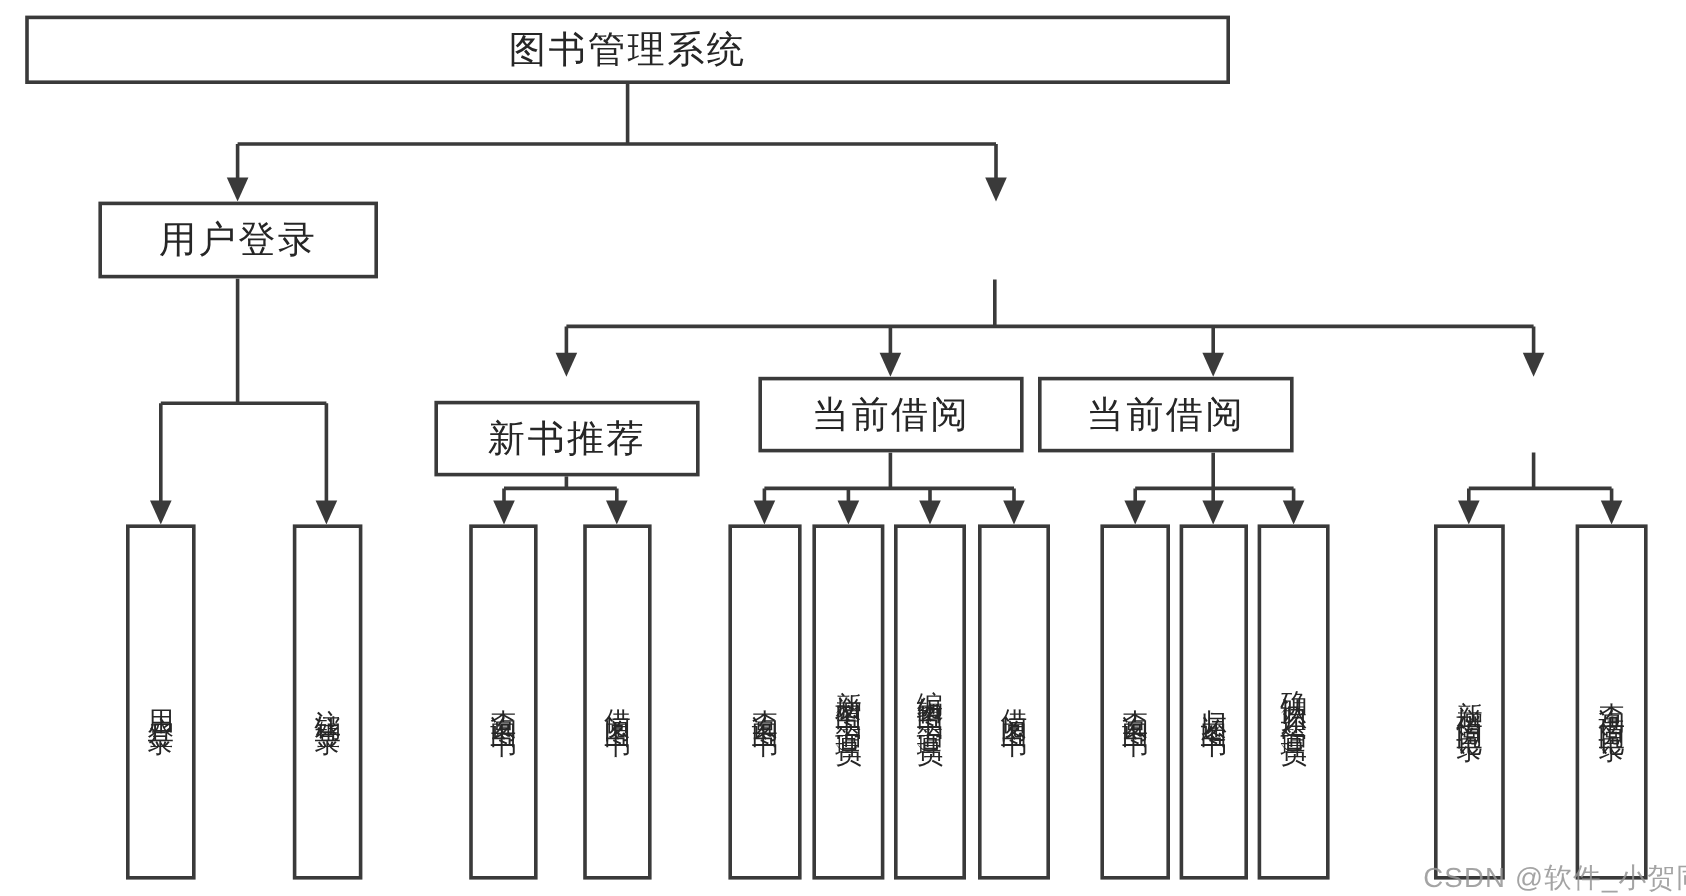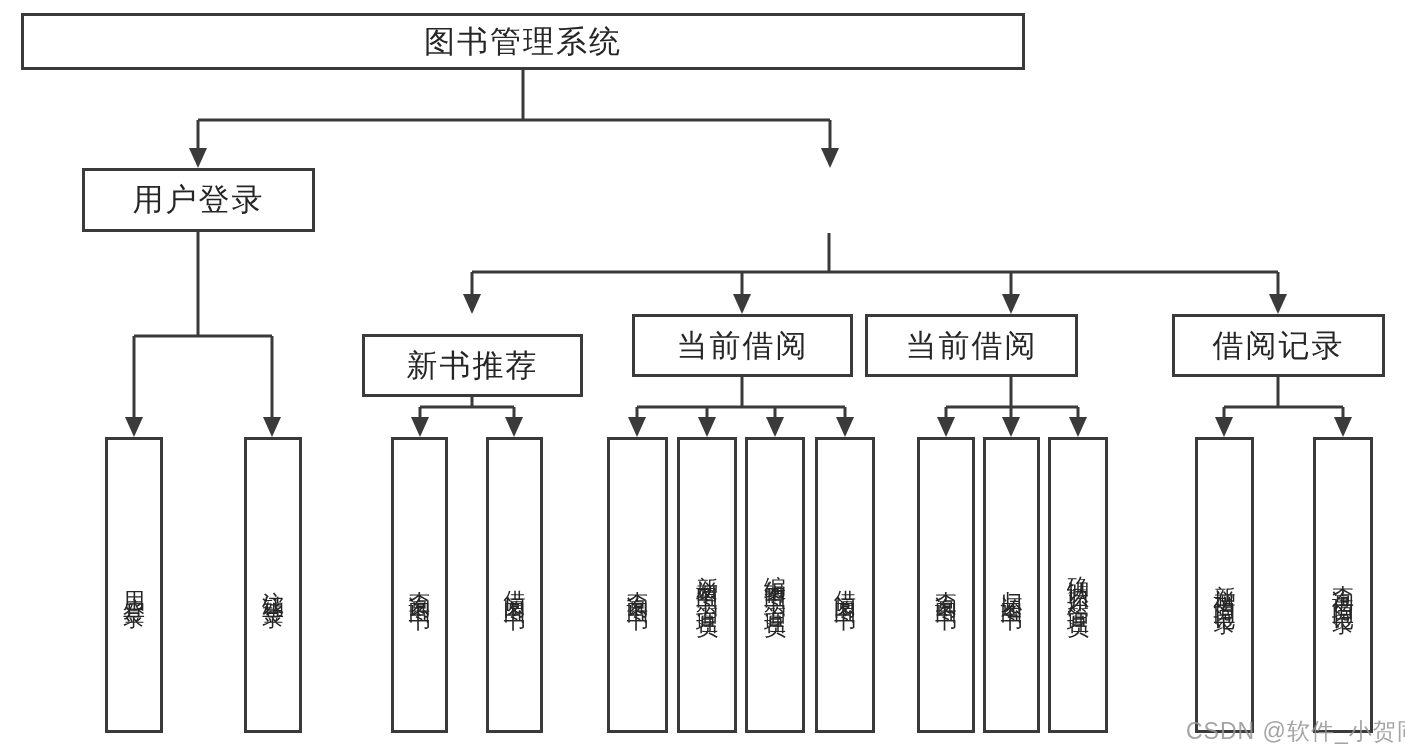--- a/index.html
+++ b/index.html
@@ -104,21 +104,20 @@
     </g>
   </svg>
 
   <div class="node h" style="left:21px; top:13px; width:1004px; height:57px;">图书管理系统</div>
 
   <div class="node h" style="left:82px; top:168px; width:233px; height:64px;">用户登录</div>
 
   <div class="node h" style="left:362px; top:314px; width:221px; height:63px;margin-top:20px;">新书推荐</div>
   <div class="node h" style="left:632px; top:314px; width:221px; height:63px;">当前借阅</div>
   <div class="node h" style="left:865px; top:314px; width:213px; height:63px;">当前借阅</div>
-  <div class="node h" style="left:1172px; top:314px; width:213px; height:63px;">借阅记录</div>
 
   <div class="node v" style="left:105px; top:437px; width:58px; height:296px;">用户登录</div>
   <div class="node v" style="left:244px; top:437px; width:58px; height:296px;">注销登录</div>
 
   <div class="node v" style="left:391px; top:437px; width:57px; height:296px;">查询图书</div>
   <div class="node v" style="left:486px; top:437px; width:57px; height:296px;">借阅图书</div>
 
   <div class="node v" style="left:607px; top:437px; width:61px; height:296px;">查询图书</div>
   <div class="node v" style="left:677px; top:437px; width:60px; height:296px;">新增图书（管理员）</div>
   <div class="node v" style="left:745px; top:437px; width:60px; height:296px;">编辑图书（管理员）</div>

